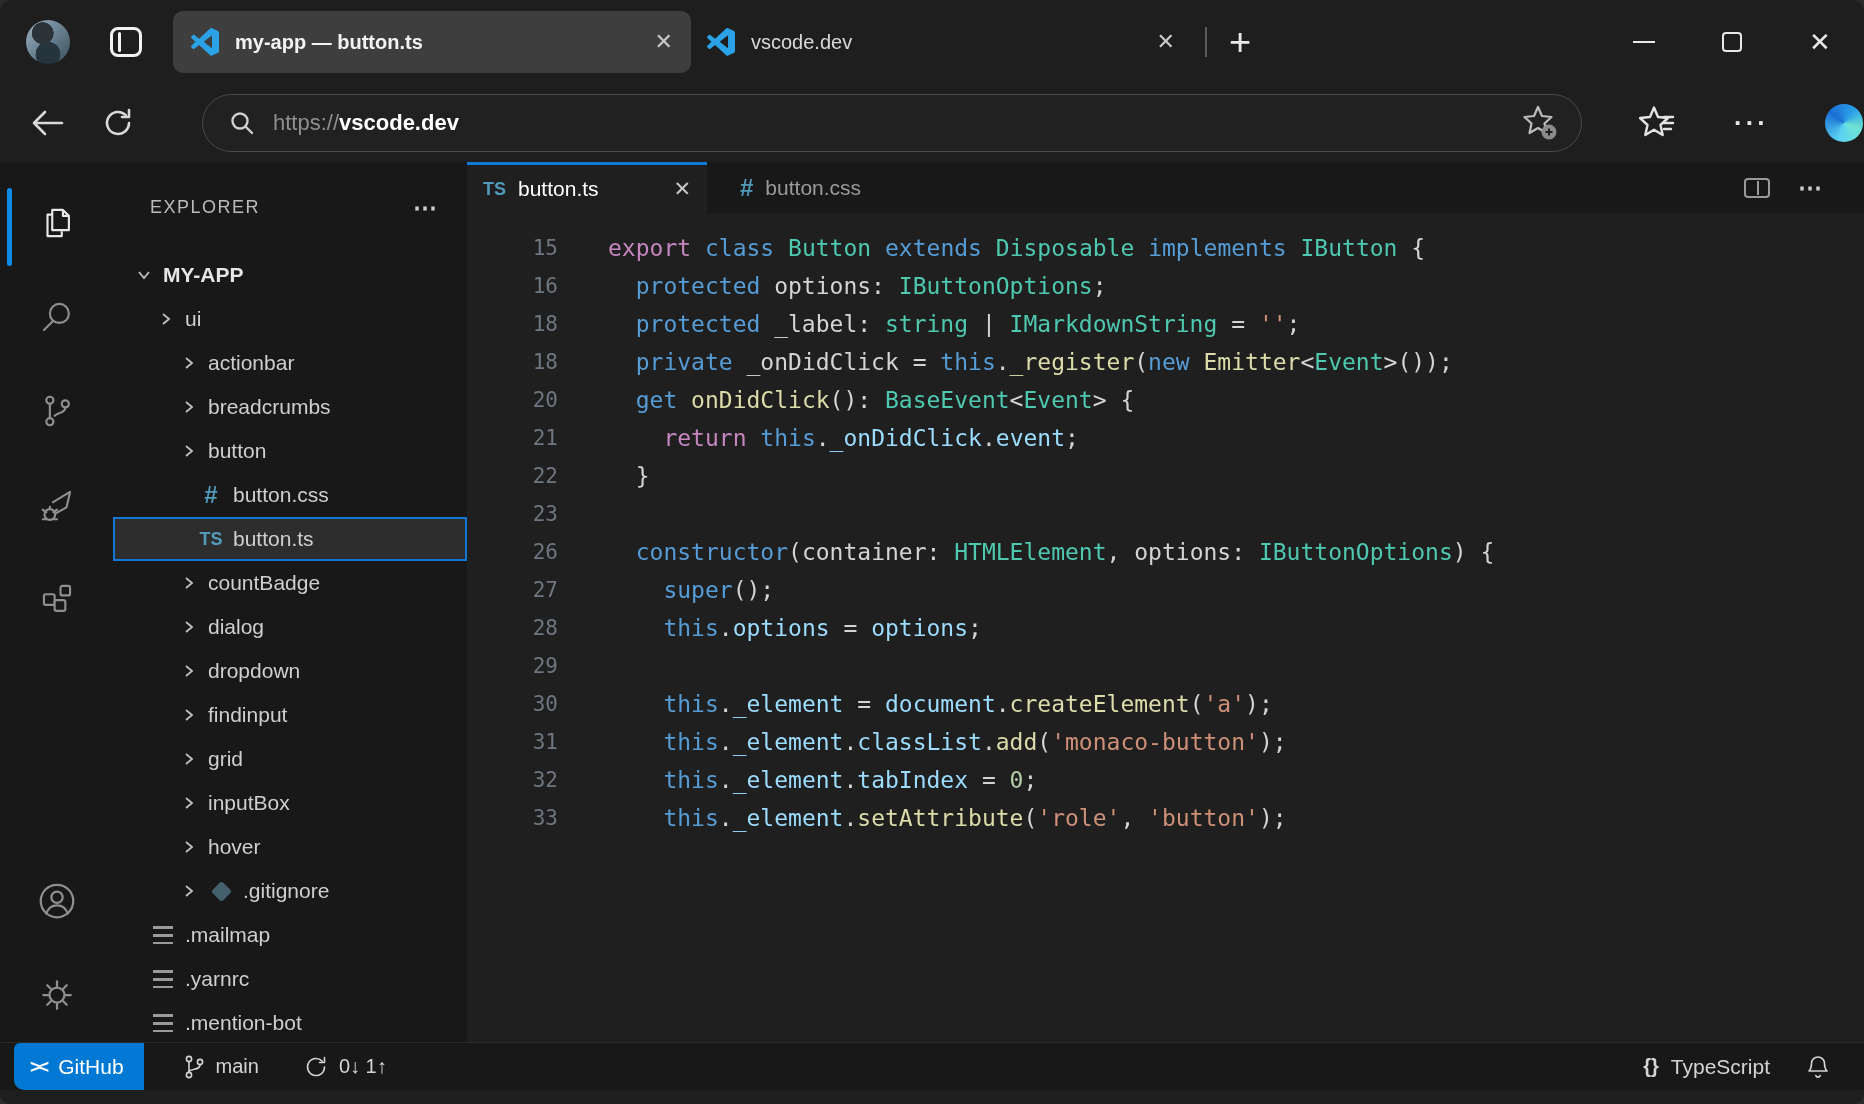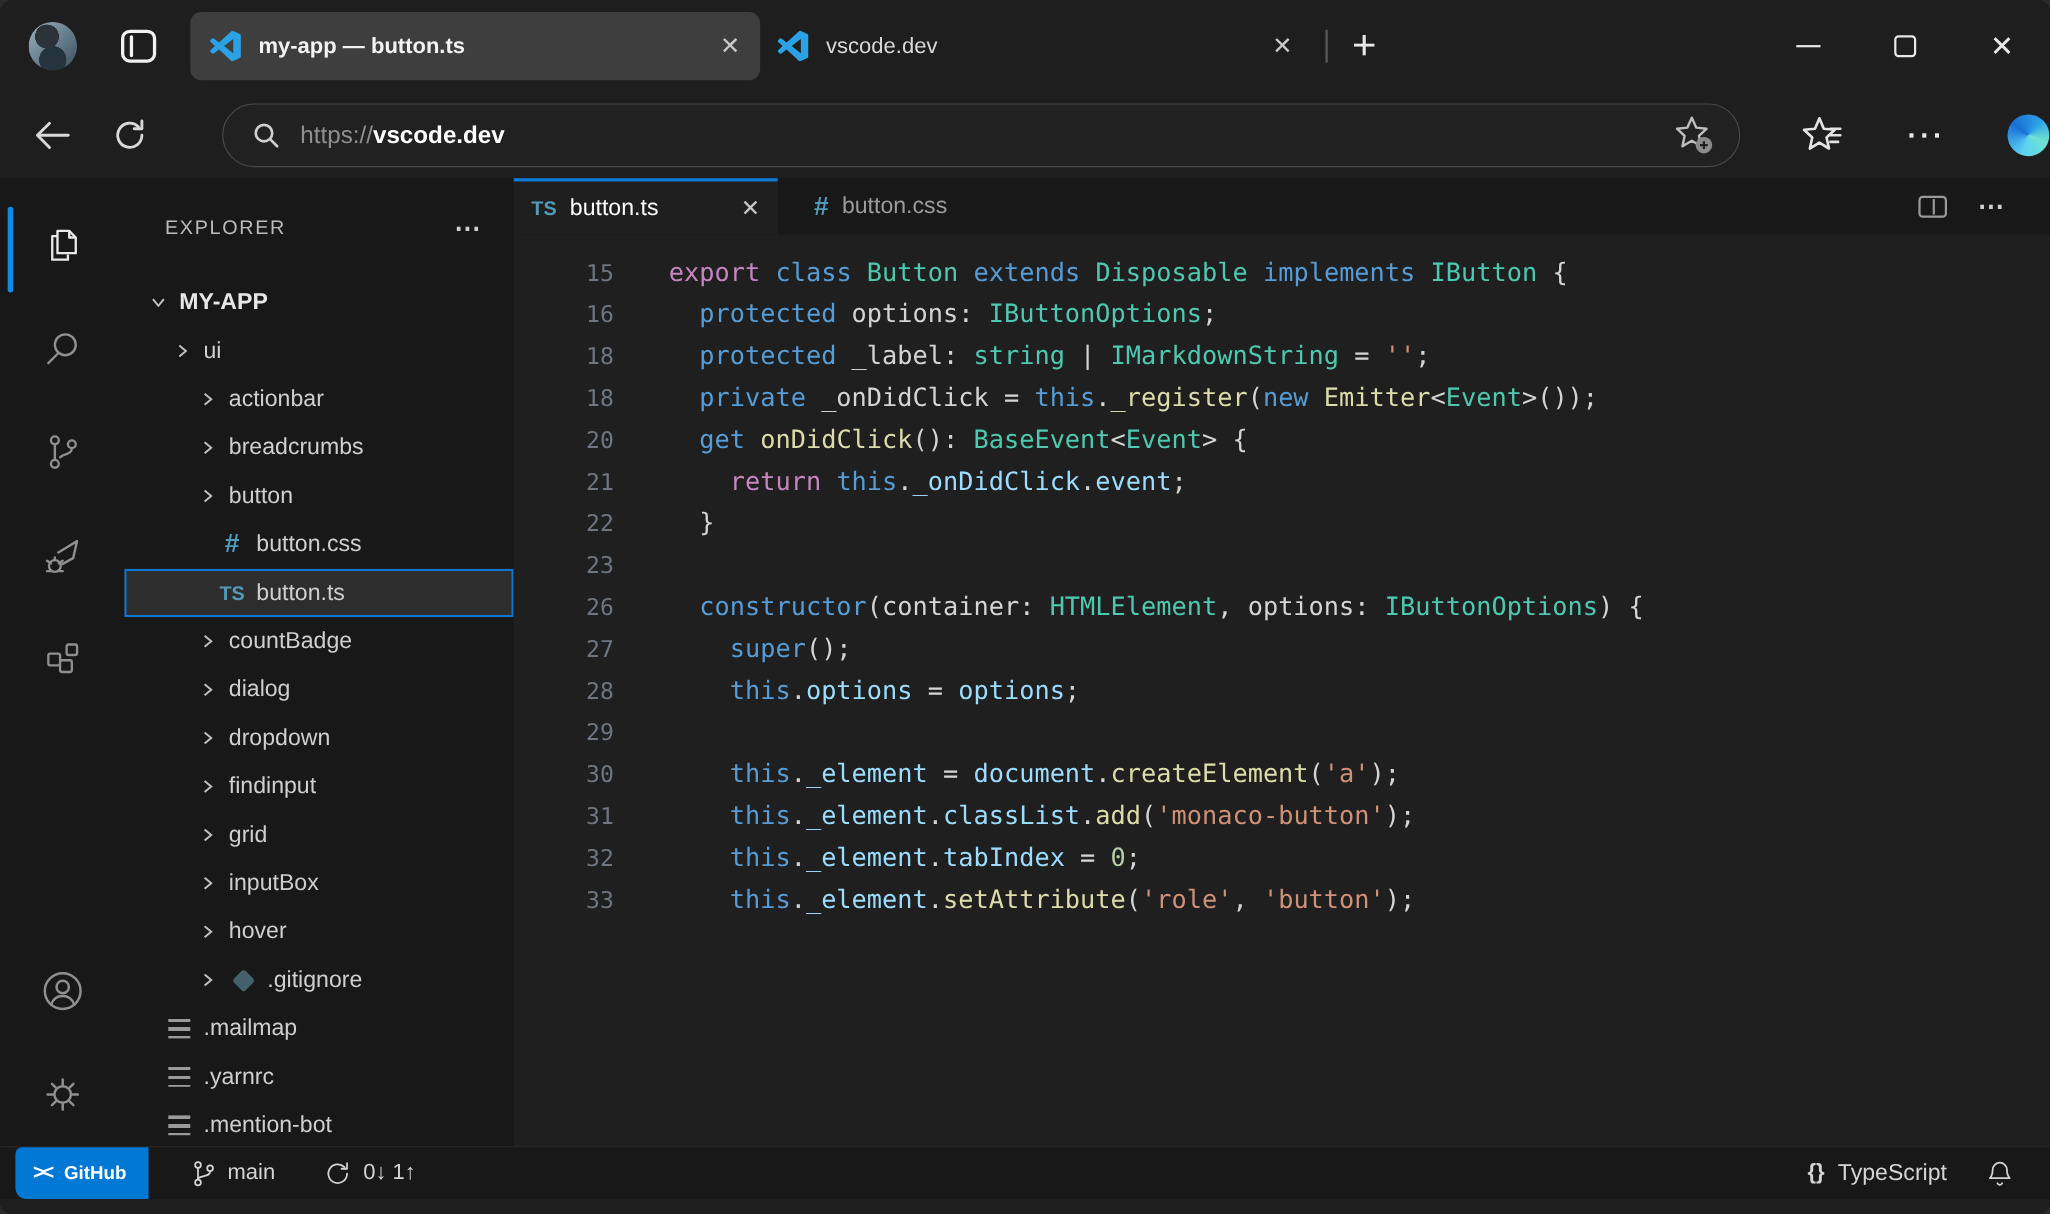--- a/index.html
+++ b/index.html
@@ -105,21 +105,21 @@
 
   .code { flex:1; padding-top:16px; overflow:hidden; font-family:"DejaVu Sans Mono", monospace; }
   .code-row { display:flex; height:38px; line-height:38px; }
   .gutter { width:91px; flex:0 0 91px; text-align:right; font-size:21px; }
   .codeline { padding-left:50px; font-size:23px; white-space:pre; }
 
   
   .statusbar { height:48px; flex:0 0 48px; background:#181818; border-top:1px solid #2a2a2a; display:flex; align-items:stretch; font-size:20px; color:#d4d4d4; }
   .remote-badge { margin-left:14px; background:#0078d4; color:#ffffff; display:flex; align-items:center; padding:0 20px 0 16px; border-radius:6px 0 0 10px; cursor:pointer; }
   .remote-ico { font-weight:700; letter-spacing:-3px; margin-right:12px; font-size:19px; }
-  .remote-label { font-weight:700; font-size:17px; }
+  .remote-label { font-weight:400; font-size:21px; }
   .sb-item { display:flex; align-items:center; cursor:pointer; }
   .sb-item svg { stroke:#d4d4d4; fill:none; stroke-width:1.6; }
   .sb-branch { margin-left:38px; }
   .sb-sync { margin-left:44px; }
   .sb-item .txt { margin-left:10px; }
   .sb-right { margin-left:auto; display:flex; align-items:center; }
   .lang-ico { font-weight:600; margin-right:12px; }
   .sb-lang { font-size:21px; }
   .sb-bell { margin:0 34px 0 36px; }
   .bottomstrip { height:14px; flex:0 0 14px; background:#1e1e1e; }

